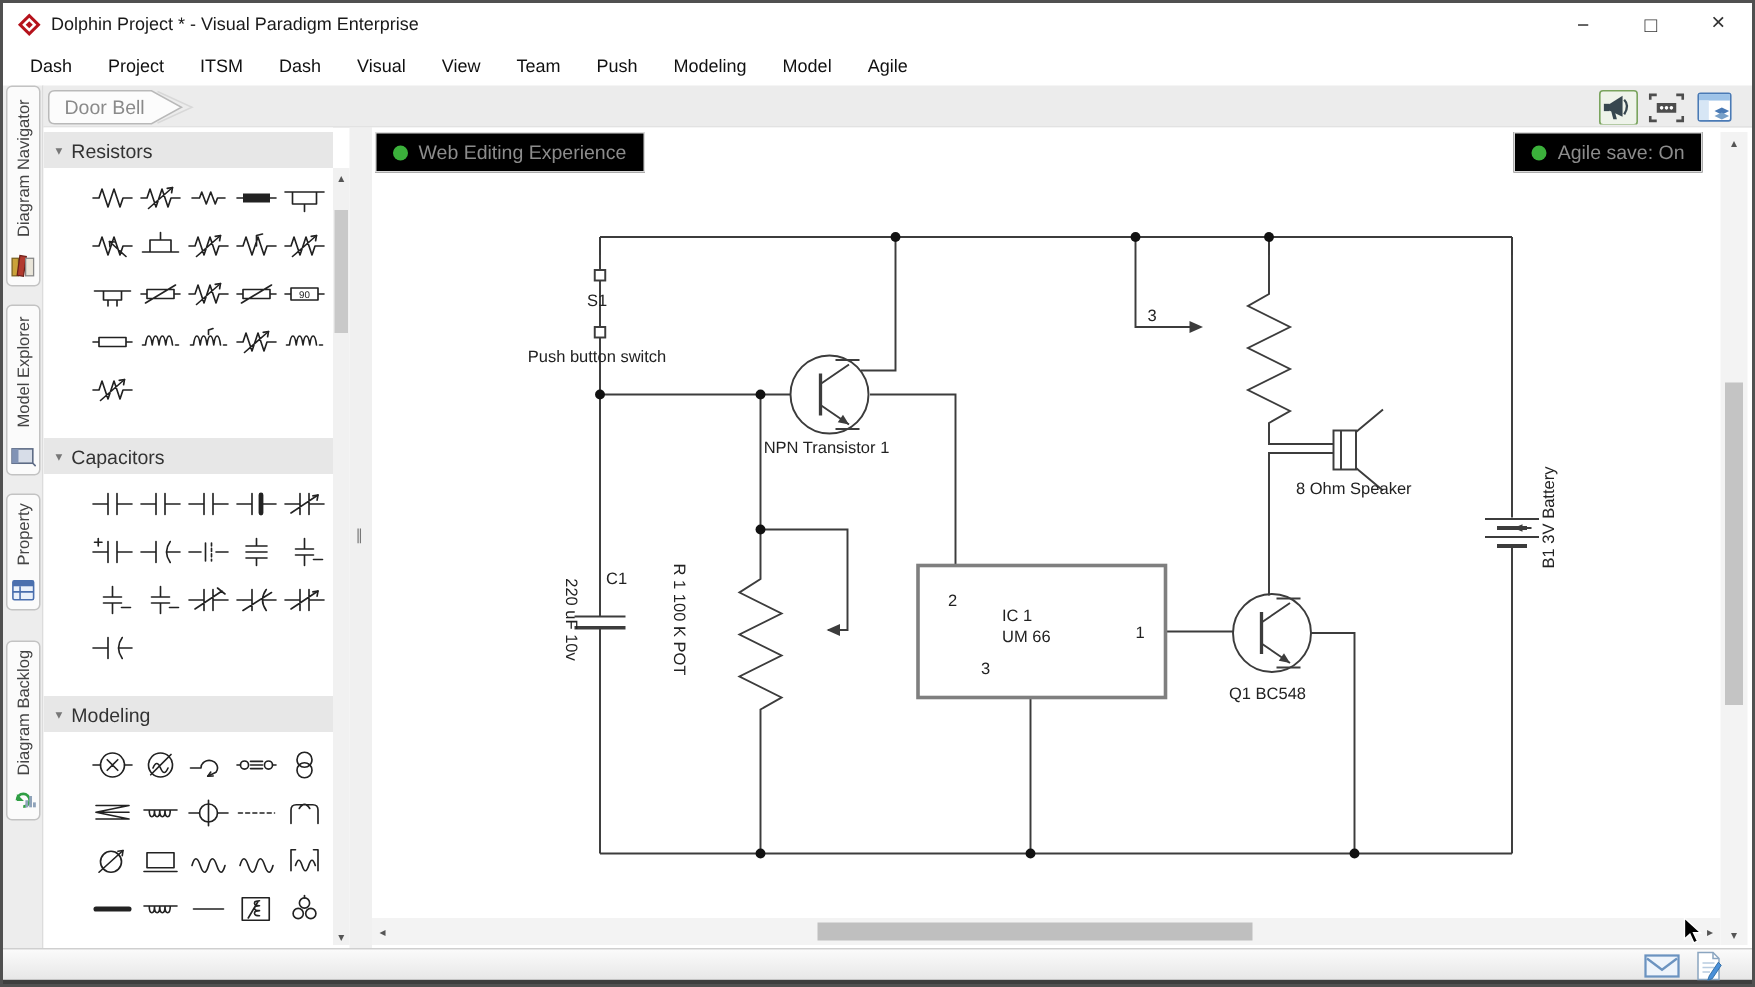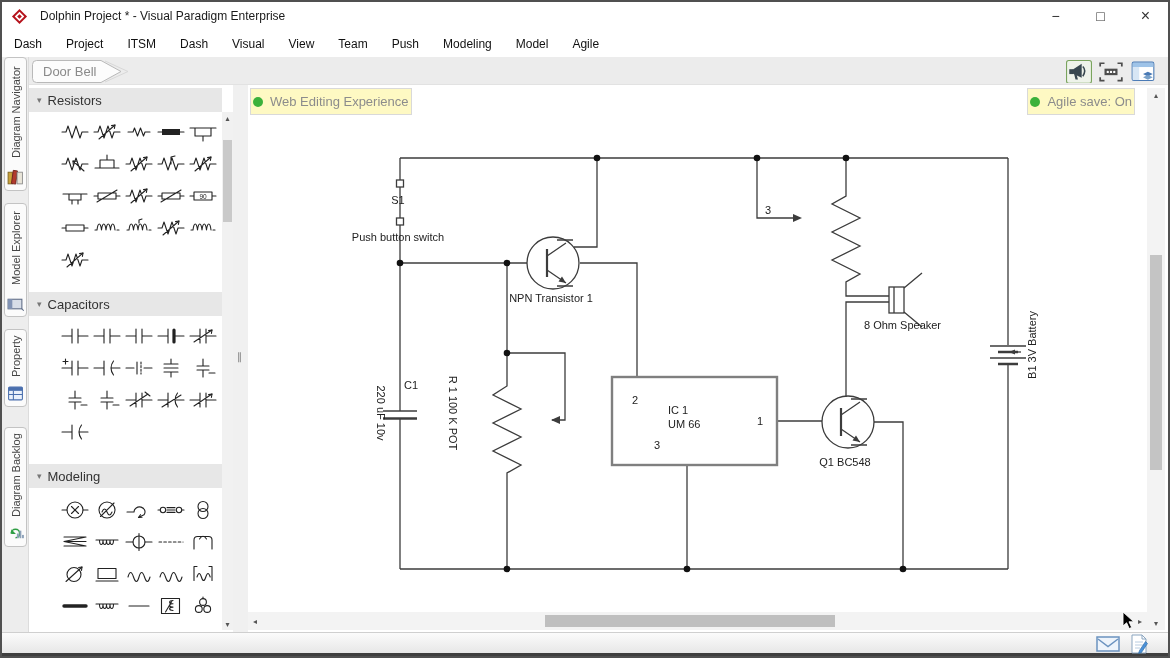--- a/index.html
+++ b/index.html
@@ -2,25 +2,25 @@
 <html><head>
 <meta charset="utf-8">
 <style>
   *{box-sizing:border-box;margin:0;padding:0}
   html,body{width:1170px;height:658px;font-family:"Liberation Sans",sans-serif}
   .window{position:relative;width:1170px;height:658px;background:#fff;overflow:hidden;
     box-shadow:inset 0 0 0 2px #505050, inset 0 -5px 0 0 #3e3e3e;}
   
   .titlebar{position:absolute;left:2px;top:2px;right:2px;height:28px;background:#fff;display:flex;align-items:center}
   .logo{margin-left:9px;width:17px;height:17px;flex:0 0 auto}
-  .title-text{margin-left:12px;font-size:12px;color:#1a1a1a}
+  .title-text{margin-left:6px;font-size:12px;color:#1a1a1a}
   .win-controls{margin-left:auto;display:flex;height:100%}
   .win-btn{width:45px;height:100%;display:flex;align-items:center;justify-content:center;font-size:14px;color:#333;cursor:default}
   
-  .menubar{position:absolute;left:2px;top:30px;right:2px;height:27px;background:#fff;display:flex;align-items:center;padding-left:0}
+  .menubar{position:absolute;left:2px;top:30px;right:2px;height:27px;background:#fff;display:flex;align-items:center;padding-left:6px}
   .menu-item{padding:0 12px;font-size:12px;color:#111}
   
   .tabstrip{position:absolute;left:2px;top:57px;width:27px;bottom:26px;background:#ededed;border-right:1px solid #dcdcdc}
   .side-tab{position:absolute;left:2px;width:23px;background:#fbfbfb;border:1px solid #c3c3c3;border-radius:4px;display:flex;flex-direction:column;align-items:center}
   .side-tab .lbl{flex:1;display:flex;align-items:center;justify-content:center;writing-mode:vertical-rl;transform:rotate(180deg);font-size:11px;color:#444;white-space:nowrap}
   .side-tab .ticon{margin:2px 0 4px 0;width:17px;height:17px}
   
   .tabbar{position:absolute;left:29px;top:57px;right:2px;height:28px;background:#ececec;border-bottom:1px solid #e2e2e2}
   .doorbell{position:absolute;left:2px;top:2px}
   .topicons{position:absolute;right:12px;top:3px;display:flex;gap:6px}
@@ -33,21 +33,21 @@
   .cell{width:32px;height:20px;display:flex;align-items:center;justify-content:center}
   .grid.inductors{padding-top:12px}
   
   .pscroll{position:absolute;left:222px;top:112px;width:11px;height:518px;background:#f1f1f1}
   .pscroll .thumb{position:absolute;left:1px;width:9px;top:28px;height:82px;background:#c9c9c9}
   .sarrow{position:absolute;left:0;width:11px;height:12px;font-size:8px;color:#555;display:flex;align-items:center;justify-content:center}
   .splitter{position:absolute;left:233px;top:85px;width:15px;bottom:26px;background:#f0f0f0}
   .splitter .grip{position:absolute;left:4px;top:266px;font-size:10px;color:#777}
   
   .canvas{position:absolute;left:248px;top:85px;width:899px;bottom:26px;background:#fff}
-  .badge{position:absolute;top:3px;height:27px;display:flex;align-items:center;gap:7px;background:#fef9c3;border:1px solid #d9d9d9;padding:0 2px;font-size:13px;color:#8c8c8c;white-space:nowrap}
+  .badge{position:absolute;top:3px;height:27px;display:flex;align-items:center;gap:7px;background:#000000;border:1px solid #d9d9d9;padding:0 11px;font-size:13px;color:#8c8c8c;white-space:nowrap}
   .badge .dot{width:10px;height:10px;border-radius:50%}
   .badge.web{left:2px}
   .badge.autosave{right:12px}
   .vscroll{position:absolute;left:1147px;top:88px;width:18px;bottom:28px;background:#f3f3f3}
   .vscroll .thumb{position:absolute;left:3px;width:12px;top:167px;height:215px;background:#c4c4c4}
   .varrow{position:absolute;left:0;width:18px;height:14px;font-size:8px;color:#555;display:flex;align-items:center;justify-content:center}
   .hscroll{position:absolute;left:248px;top:612px;width:899px;height:18px;background:#f3f3f3}
   .hscroll .thumb{position:absolute;top:3px;left:297px;width:290px;height:12px;background:#bfbfbf}
   .harrow{position:absolute;top:0;width:14px;height:18px;font-size:8px;color:#555;display:flex;align-items:center;justify-content:center}
   

